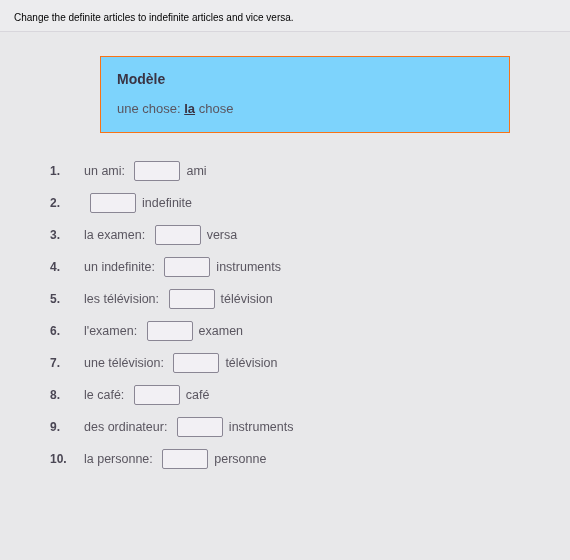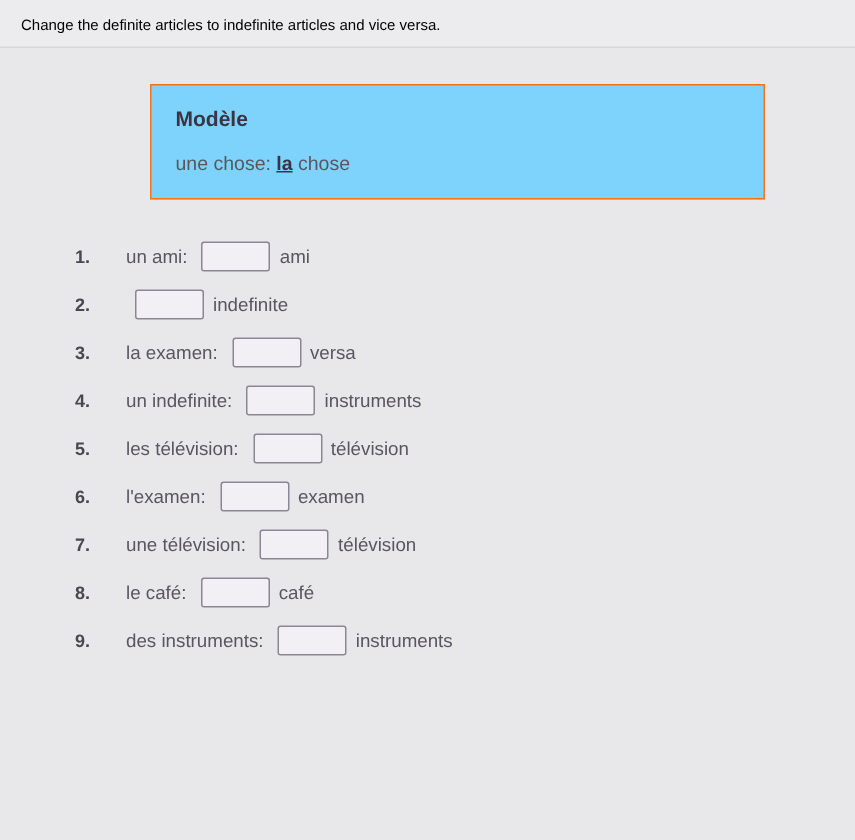--- a/index.html
+++ b/index.html
@@ -146,20 +146,26 @@
 
     <div class="item">
       <span class="num">8.</span>
       <span class="prompt">le café: </span>
       <input class="input-box" type="text" style="">
       <span class="after">café</span>
     </div>
 
     <div class="item">
       <span class="num">9.</span>
-      <span class="prompt">des instruments: </span>
+      <span class="prompt">des ordinateur: </span>
       <input class="input-box" type="text" style="">
       <span class="after">instruments</span>
     </div>
 
+    <div class="item">
+      <span class="num">10.</span>
+      <span class="prompt">la personne: </span>
+      <input class="input-box" type="text" style="">
+      <span class="after">personne</span>
+    </div>
 
   </div>
 </div>
 
 </body></html>

